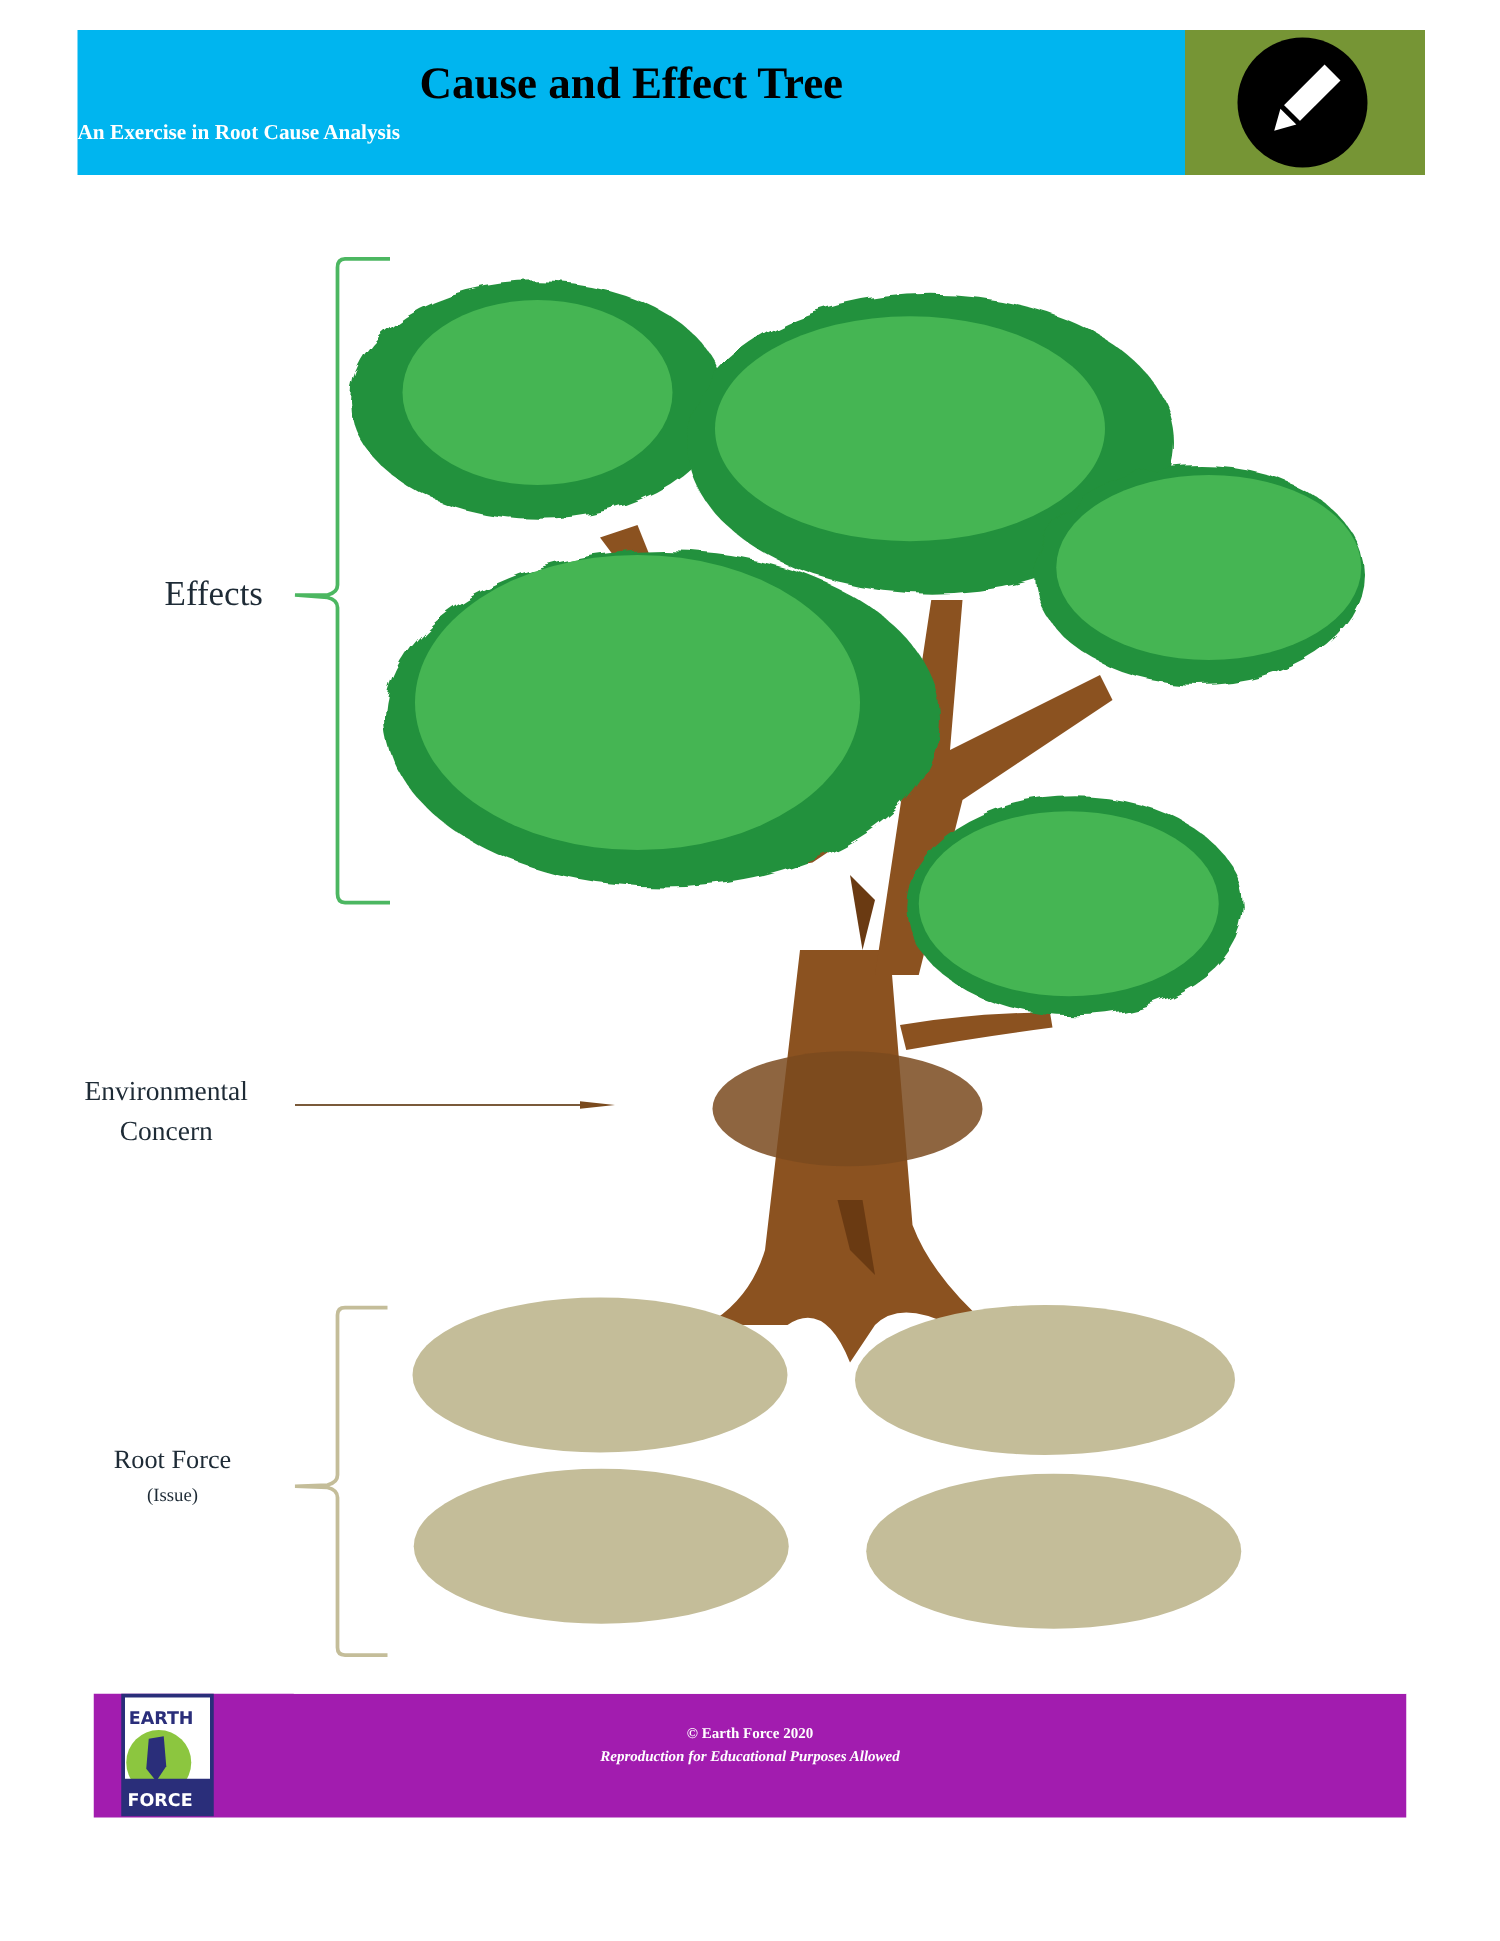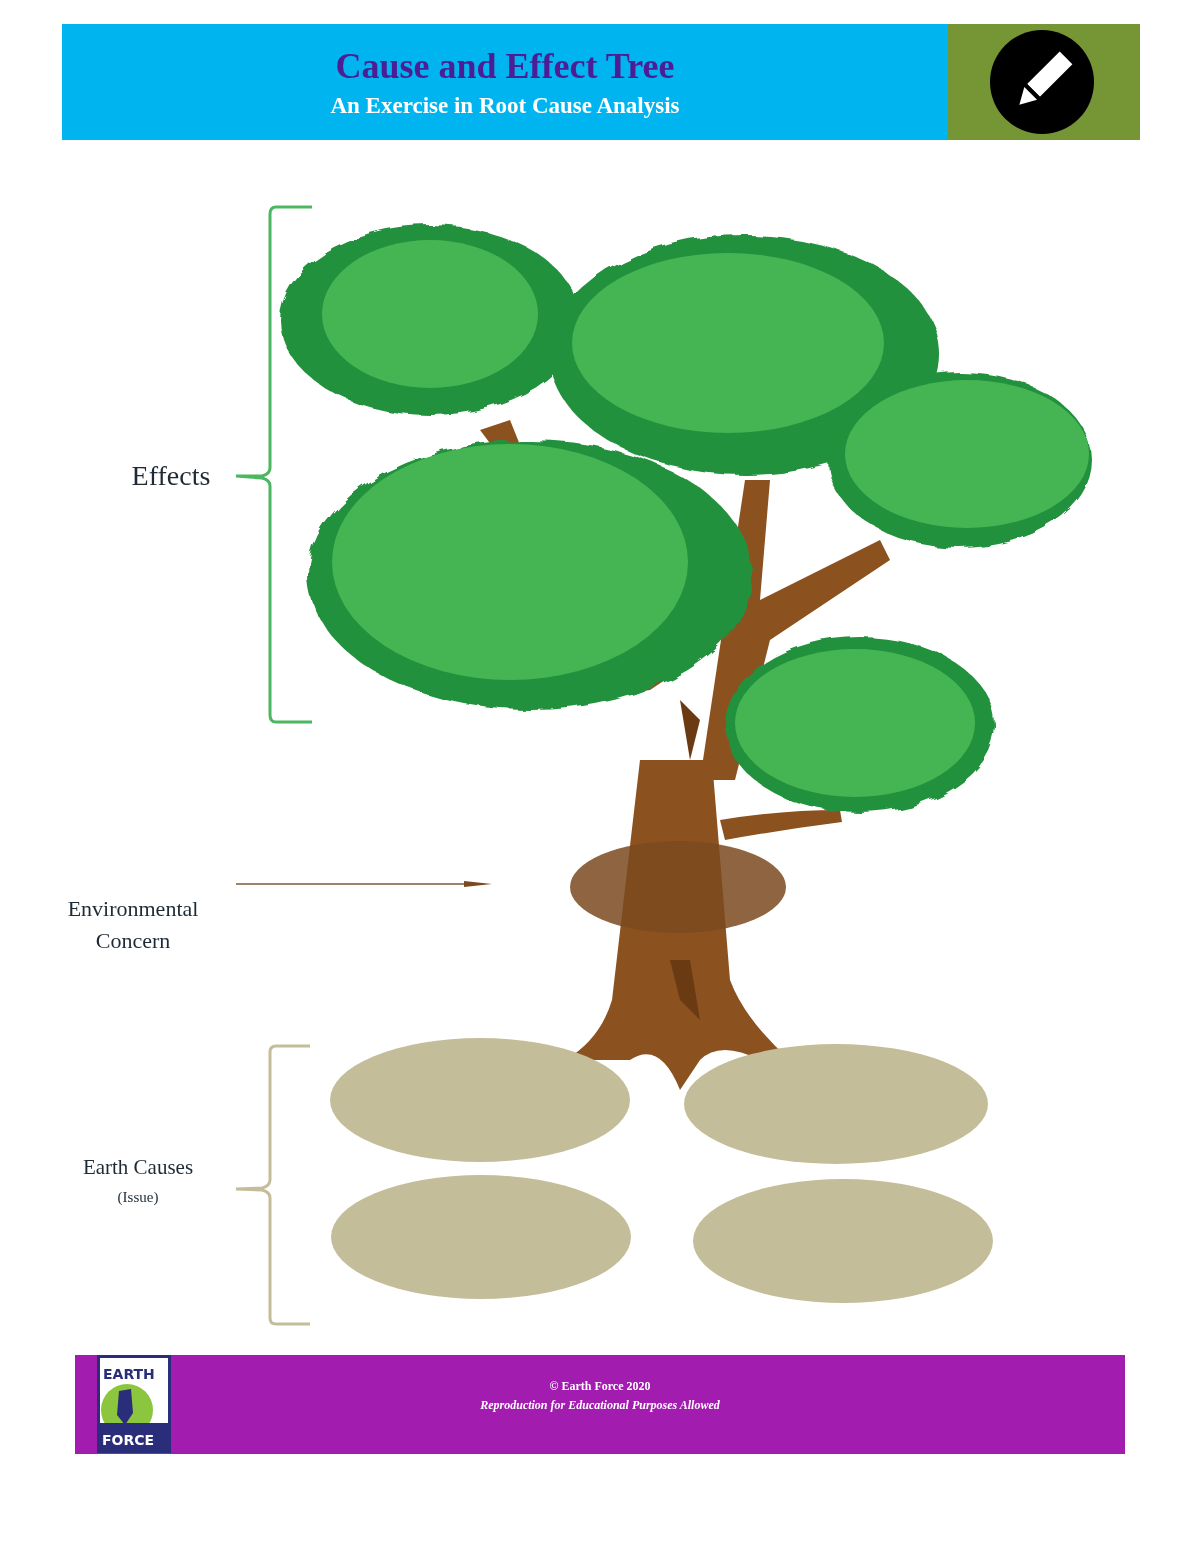--- a/index.html
+++ b/index.html
@@ -1,19 +1,19 @@
 <!DOCTYPE html>
 <html><head>
 <meta charset="utf-8">
 <style>
   html, body { margin:0; padding:0; background:#ffffff; }
   body { width:1200px; height:1553px; position:relative; overflow:hidden; font-family:"DejaVu Serif", serif; }
   .header { position:absolute; left:62px; top:24px; width:1078px; height:116px; background:#00b5ef; }
-  .header-title { position:absolute; left:0; width:886px; top:22px; text-align:center; color:#4c1d95; font-family:"Liberation Serif", serif; font-weight:bold; font-size:36px; line-height:40px; }
-  .header-subtitle { position:absolute; left:0; width:886px; top:68px; text-align:center; color:#fff; font-family:"Liberation Serif", serif; font-weight:bold; font-size:23px; line-height:28px; }
+  .header-title { position:absolute; left:0; width:886px; top:22px; text-align:center; color:#000000; font-family:"Liberation Serif", serif; font-weight:bold; font-size:36px; line-height:40px; }
+  .header-subtitle { position:absolute; left:0; width:886px; top:68px; text-align:left; color:#fff; font-family:"Liberation Serif", serif; font-weight:bold; font-size:17px; line-height:28px; }
   .header-icon-box { position:absolute; left:886px; top:0; width:192px; height:116px; background:#769535; }
   .pencil-circle { position:absolute; left:42px; top:6px; width:104px; height:104px; border-radius:50%; background:#000; }
   .footer { position:absolute; left:75px; top:1355px; width:1050px; height:99px; background:#a21caf; }
   .footer-notch { position:absolute; left:160px; top:-5px; width:890px; height:5px; background:#fff; }
   .footer-text { position:absolute; left:0; width:1050px; top:22px; text-align:center; color:#fff; font-family:"Liberation Serif", serif; font-size:12px; line-height:19px; font-weight:bold; }
   .footer-text .italic { font-style:italic; }
   .logo { position:absolute; left:22px; top:0px; width:74px; height:98px; background:#2a2e7a; }
   .label { position:absolute; color:#1e2b36; font-family:"Liberation Serif", serif; text-align:center; }
   .canvas { position:absolute; left:0; top:0; }
 </style>
@@ -81,25 +81,25 @@
 
   <g fill="#c4bd99">
     <ellipse cx="480" cy="1100" rx="150" ry="62"></ellipse>
     <ellipse cx="836" cy="1104" rx="152" ry="60"></ellipse>
     <ellipse cx="481" cy="1237" rx="150" ry="62"></ellipse>
     <ellipse cx="843" cy="1241" rx="150" ry="62"></ellipse>
   </g>
 </svg>
 
 <div class="label" style="left:110px; top:460px; width:122px; font-size:28px;">Effects</div>
-<div class="label" style="left:40px; top:857px; width:186px; font-size:22px; line-height:32px;margin-top:36px;">
+<div class="label" style="left:40px; top:857px; width:186px; font-size:22px; line-height:32px;">
   <div>Environmental</div>
   <div>Concern</div>
 </div>
-<div class="label" style="left:48px; top:1155px; width:180px; font-size:21px;">Earth Causes</div>
+<div class="label" style="left:48px; top:1155px; width:180px; font-size:21px;">Root Force</div>
 <div class="label" style="left:48px; top:1189px; width:180px; font-size:15px;">(Issue)</div>
 
 <div class="footer">
   <div class="footer-notch"></div>
   <div class="logo">
     <svg width="74" height="98" viewBox="0 0 74 98">
       <rect x="3" y="3" width="68" height="66" fill="#ffffff"></rect>
       <circle cx="30" cy="55" r="26" fill="#8cc63f"></circle>
       <path d="M22 36 L34 34 L36 58 L28 70 L20 60 Z" fill="#2a2e7a"></path>
       <rect x="3" y="68" width="68" height="28" fill="#2a2e7a"></rect>

